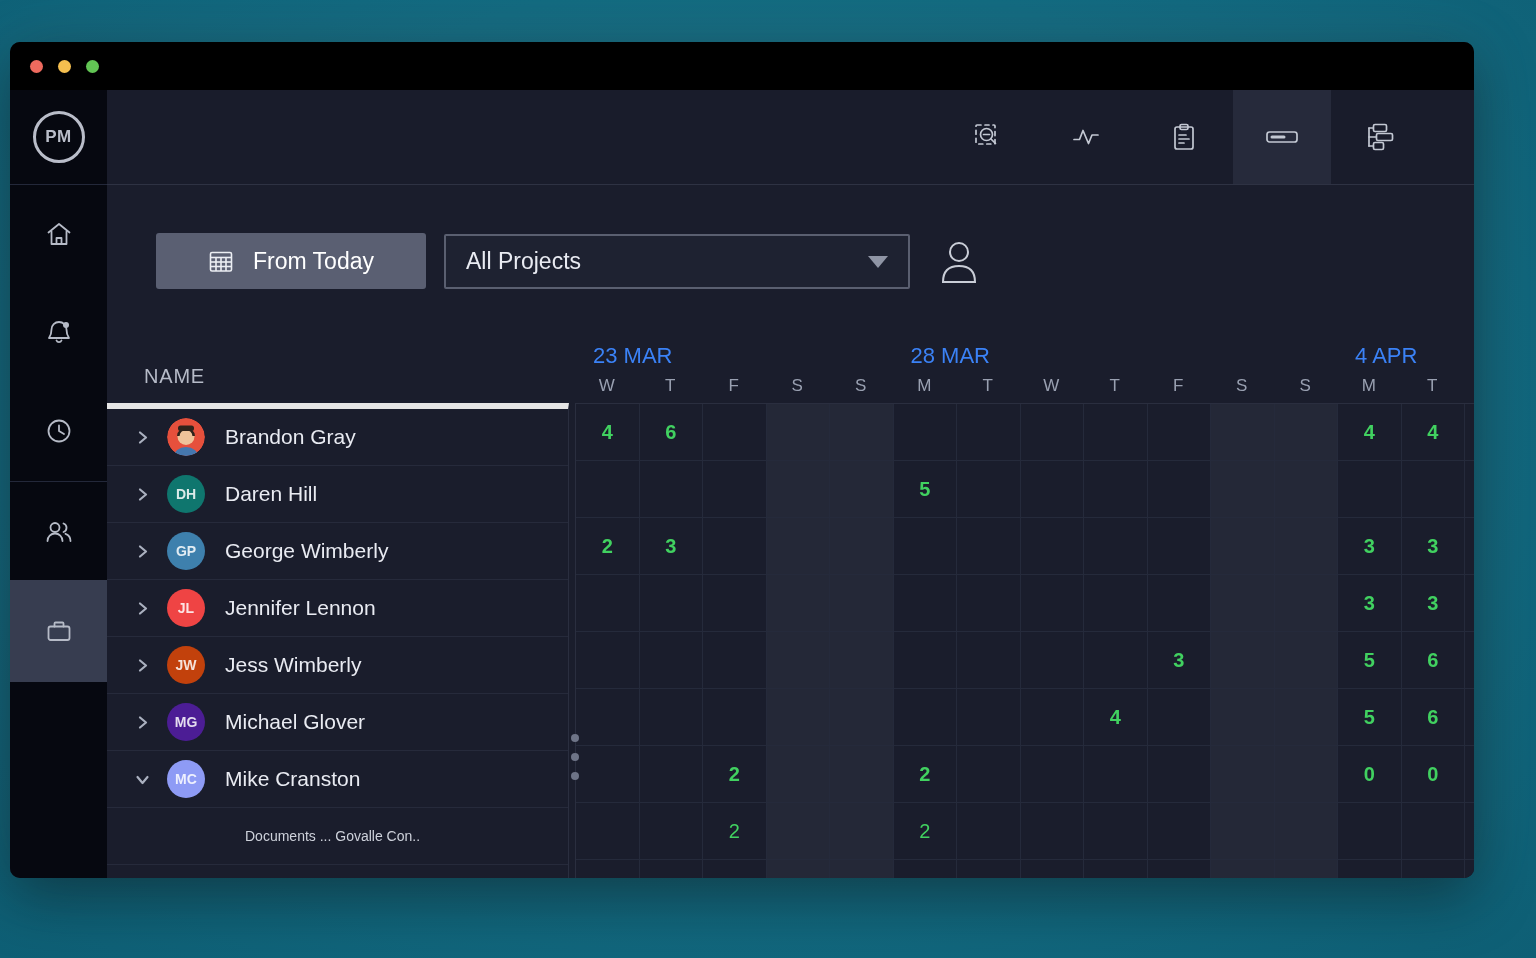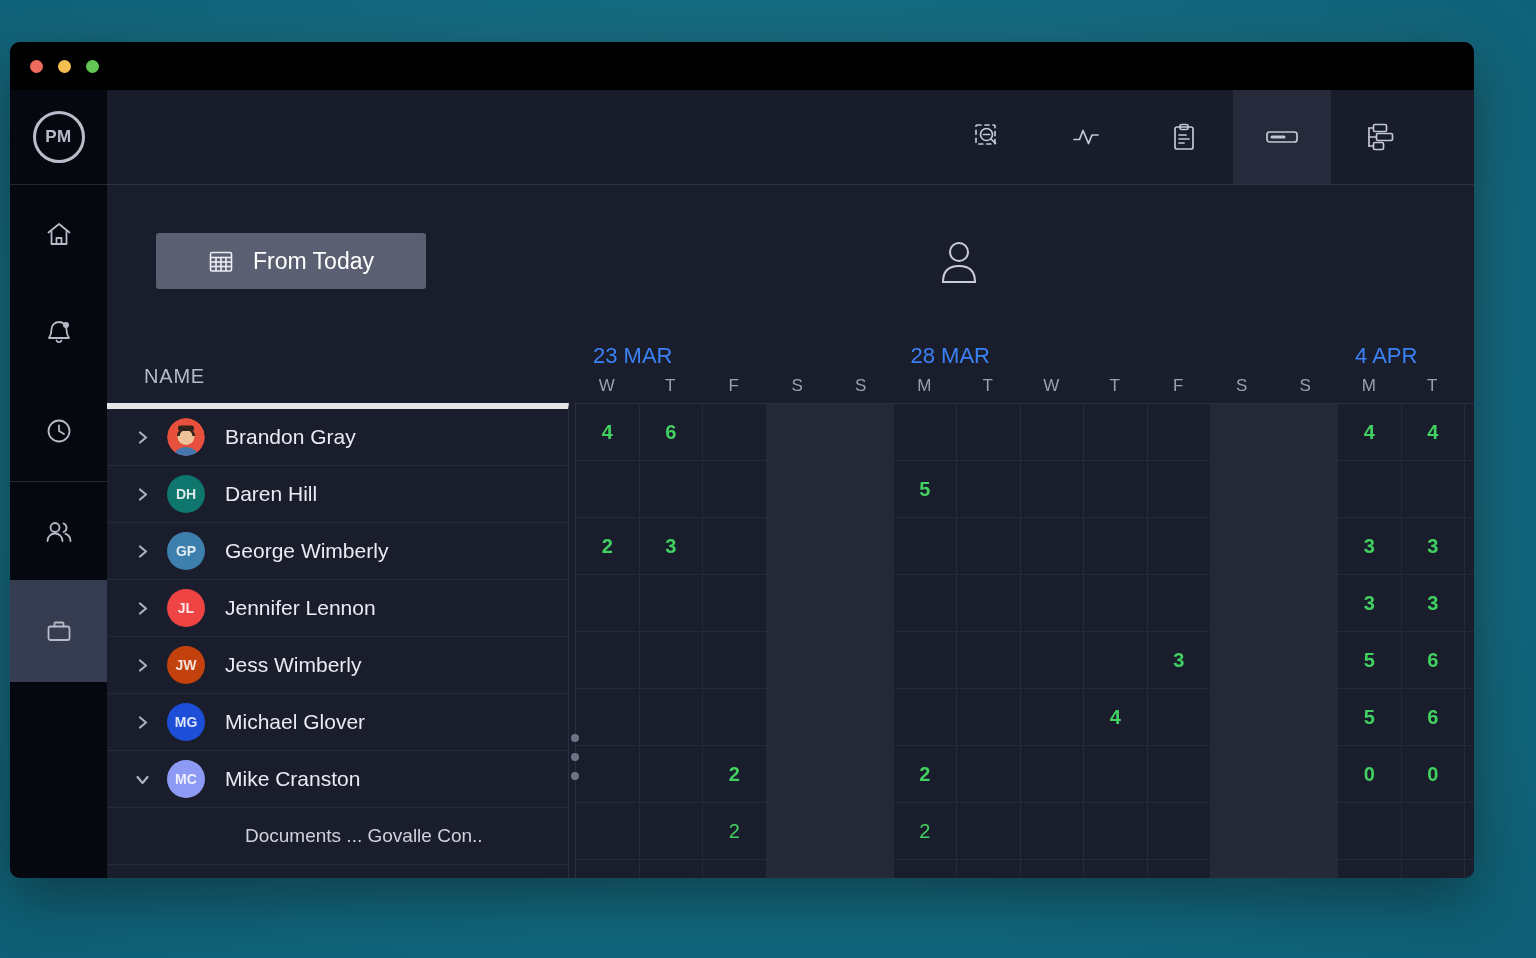--- a/index.html
+++ b/index.html
@@ -49,21 +49,21 @@
   
   #names-panel{position:absolute;left:0;top:218px;width:461px;border-top:6px solid #e5e5e5;border-right:1px solid #2a2e3f;}
   .nrow{height:57px;display:flex;align-items:center;border-bottom:1px solid #262a3b;box-sizing:border-box;padding-left:28px;cursor:pointer;}
   .nrow.partial{height:20px;border-bottom:none;}
   .chev{width:15px;height:15px;margin-right:17px;display:flex;flex:none;}
   .chev.open{transform:rotate(90deg);}
   .avatar{width:38px;height:38px;border-radius:50%;display:flex;align-items:center;justify-content:center;
     font-size:14px;font-weight:600;color:rgba(255,255,255,.85);margin-right:20px;flex:none;overflow:hidden;}
   .member-name{font-size:21px;color:#e9ebf2;white-space:nowrap;}
   .nrow.task{padding-left:138px;}
-  .task-name{font-size:19px;color:#ced2db;white-space:nowrap;}
+  .task-name{font-size:14px;color:#ced2db;white-space:nowrap;}
   
   #grid-panel{position:absolute;left:468px;top:218px;width:904px;border-top:1px solid #2a2e3f;border-left:1px solid #2a2e3f;box-sizing:border-box;overflow:hidden;}
   .grow{display:flex;height:57px;}
   .grow.partial{height:20px;}
   .cell{width:63.5px;flex:none;box-sizing:border-box;border-right:1px solid #252a3b;border-bottom:1px solid #252a3b;
     display:flex;align-items:center;justify-content:center;cursor:pointer;}
   .cell.sliver{width:12px;border-right:none;}
   .cell.weekend{background:#242837;}
   .val{font-size:20px;font-weight:700;}
   .val.light{font-weight:400;}
@@ -178,20 +178,24 @@
             <line x1="2.5" y1="9.5" x2="23.5" y2="9.5"></line>
             <line x1="8" y1="9.5" x2="8" y2="23"></line>
               <line x1="13" y1="9.5" x2="13" y2="23"></line>
               <line x1="18" y1="9.5" x2="18" y2="23"></line>
             <line x1="2.5" y1="14" x2="23.5" y2="14"></line>
               <line x1="2.5" y1="18.5" x2="23.5" y2="18.5"></line>
           </svg>
           <span>From Today</span>
         </button>
 
+        <div id="project-select">
+          <span>All Projects</span>
+          <span id="select-caret"></span>
+        </div>
 
         <div id="person-filter">
           <svg width="46" height="48" viewBox="0 0 46 48" style="stroke:#c9cdd7;fill:none;stroke-width:2">
             <circle cx="23" cy="14" r="9"></circle>
             <path d="M7 44 c0 -12 7 -16 16 -16 c9 0 16 4 16 16 z"></path>
           </svg>
         </div>
 
         <span id="name-header">NAME</span>
         <div id="month-labels">
@@ -276,21 +280,21 @@
               </span>
               <span class="avatar" style="background: #c2410c;">JW</span>
               <span class="member-name">Jess Wimberly</span>
             </div>
             <div class="nrow">
               <span class="chev">
                 <svg width="15" height="15" viewBox="0 0 15 15">
                   <path d="M5 2.5 L11 7.5 L5 12.5" fill="none" stroke="#aab0bf" stroke-width="2.2" stroke-linecap="round" stroke-linejoin="round"></path>
                 </svg>
               </span>
-              <span class="avatar" style="background: #1d4ed8;">MG</span>
+              <span class="avatar" style="background: #4c1d95;">MG</span>
               <span class="member-name">Michael Glover</span>
             </div>
             <div class="nrow">
               <span class="chev open">
                 <svg width="15" height="15" viewBox="0 0 15 15">
                   <path d="M5 2.5 L11 7.5 L5 12.5" fill="none" stroke="#aab0bf" stroke-width="2.2" stroke-linecap="round" stroke-linejoin="round"></path>
                 </svg>
               </span>
               <span class="avatar" style="background: rgb(142, 155, 245);">MC</span>
               <span class="member-name">Mike Cranston</span>

